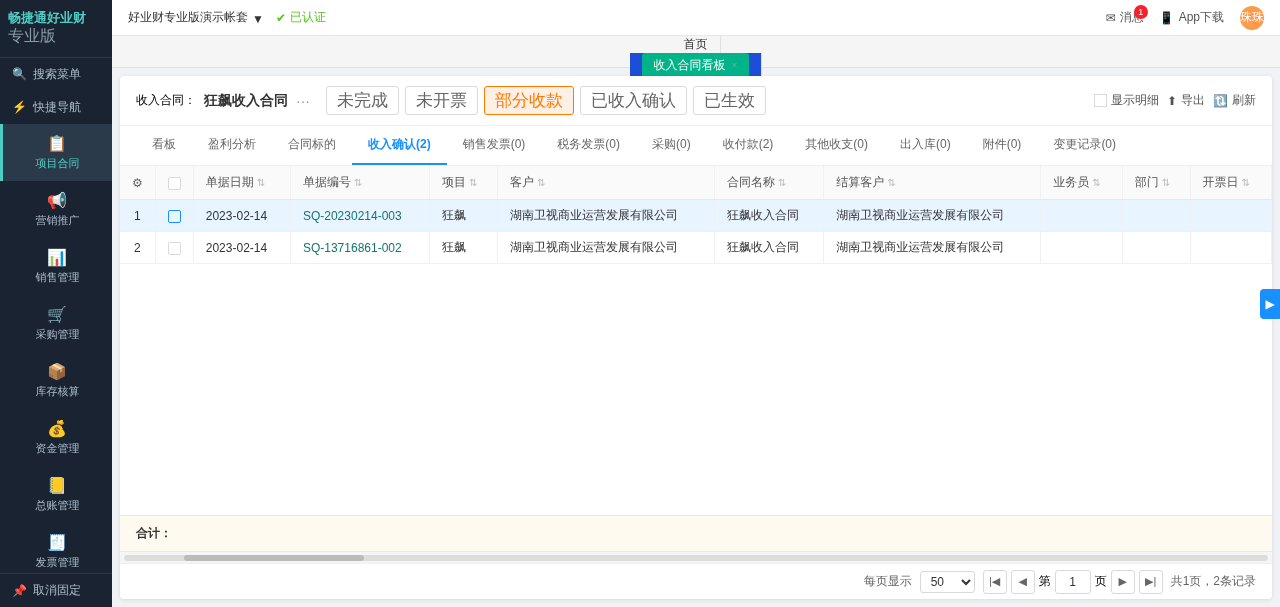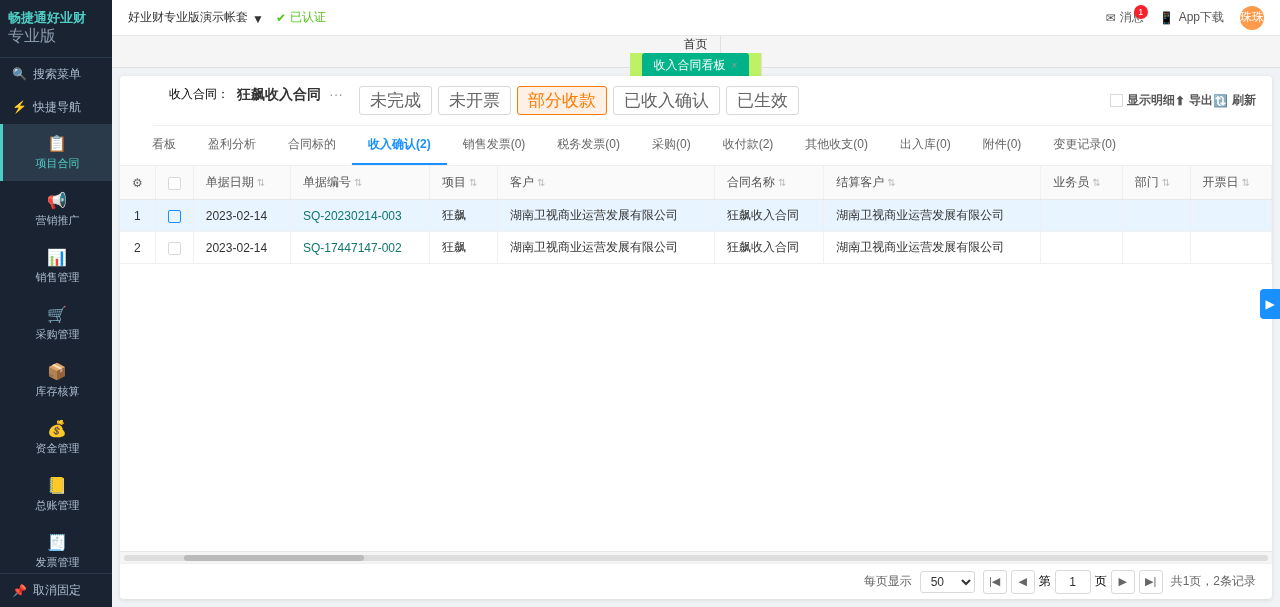--- a/index.html
+++ b/index.html
@@ -35,36 +35,36 @@
     .notif-dot { position: absolute; top: -4px; right: -4px; background: #f5222d; color: #fff; border-radius: 50%; width: 14px; height: 14px; font-size: 9px; display: flex; align-items: center; justify-content: center; }
     .avatar { width: 24px; height: 24px; border-radius: 50%; background: #ff9a4a; display: flex; align-items: center; justify-content: center; color: #fff; font-size: 11px; }
 
     
     .content { flex: 1; display: flex; flex-direction: column; overflow: hidden; }
 
     
     .tab-bar { background: #f5f5f5; border-bottom: 1px solid #e0e0e0; display: flex; align-items: center; padding: 0 8px; height: 32px; flex-direction: column; }
     .tab-item { padding: 0 12px; height: 32px; display: flex; align-items: center; gap: 6px; cursor: pointer; color: #666; font-size: 12px; border-right: 1px solid #e0e0e0; }
     .tab-item.home { color: #333; }
-    .tab-item.active-tab { background: #bef264; color: #333; border-bottom: 2px solid #fff; }
+    .tab-item.active-tab { background: #1d4ed8; color: #333; border-bottom: 2px solid #fff; }
     .tab-close { color: #999; font-size: 10px; }
     .tab-nav-btns { margin-left: auto; display: flex; gap: 4px; }
     .tab-nav-btn { width: 20px; height: 20px; border: 1px solid #ddd; background: #fff; cursor: pointer; display: flex; align-items: center; justify-content: center; color: #666; font-size: 10px; border-radius: 2px; }
 
     
     .page { flex: 1; background: #fff; display: flex; flex-direction: column; overflow: hidden; margin: 8px; border-radius: 4px; box-shadow: 0 1px 4px rgba(0,0,0,0.1); }
 
     
-    .page-header { padding: 10px 16px; border-bottom: 1px solid #f0f0f0; display: flex; gap: 8px; margin-left: 33px; }
+    .page-header { padding: 10px 16px; border-bottom: 1px solid #f0f0f0; display: flex; align-items: center; gap: 8px; }
     .contract-title { font-size: 14px; font-weight: bold; color: #333; }
     .more-btn { color: #999; cursor: pointer; font-size: 14px; }
     .status-btns { display: flex; gap: 6px; margin-left: 8px; }
     .status-btn { padding: 2px 10px; border-radius: 3px; border: 1px solid #d9d9d9; background: #fff; color: #666; cursor: pointer; font-size: 17px; }
     .status-btn.active { background: #fff0e6; border-color: #ff7a00; color: #ff7a00; }
-    .page-actions { margin-left: auto; display: flex; gap: 0; font-weight: bold; }
+    .page-actions { margin-left: auto; display: flex; gap: 8px; }
     .action-btn { display: flex; align-items: center; gap: 4px; color: #555; cursor: pointer; font-size: 12px; }
 
     
     .tabs-row { padding: 0 16px; border-bottom: 1px solid #f0f0f0; display: flex; gap: 0; }
     .tab { padding: 10px 16px; color: #666; cursor: pointer; border-bottom: 2px solid transparent; font-size: 12px; }
     .tab.active { color: #1890ff; border-bottom: 2px solid #1890ff; font-weight: bold; }
 
     
     .table-wrapper { flex: 1; overflow: auto; padding: 0; }
     .data-table { width: 100%; border-collapse: collapse; }
@@ -338,33 +338,36 @@
               <td>狂飙收入合同</td>
               <td>湖南卫视商业运营发展有限公司</td>
               <td></td>
               <td></td>
               <td></td>
             </tr>
             <tr>
               <td class="row-num">2</td>
               <td><span class="cb"></span></td>
               <td>2023-02-14</td>
-              <td><a class="link" href="#">SQ-17447147-002</a></td>
+              <td><a class="link" href="#">SQ-13716861-002</a></td>
               <td>狂飙</td>
               <td>湖南卫视商业运营发展有限公司</td>
               <td>狂飙收入合同</td>
               <td>湖南卫视商业运营发展有限公司</td>
               <td></td>
               <td></td>
               <td></td>
             </tr>
           </tbody>
         </table>
       </div>
 
+      <div class="footer-row">
+        <span class="footer-label">合计：</span>
+      </div>
 
       <div class="scroll-bar">
         <div class="scroll-inner">
           <div class="scroll-thumb"></div>
         </div>
       </div>
 
       <div class="pagination">
         <span class="page-size-label">每页显示</span>
         <select class="page-size-select">

